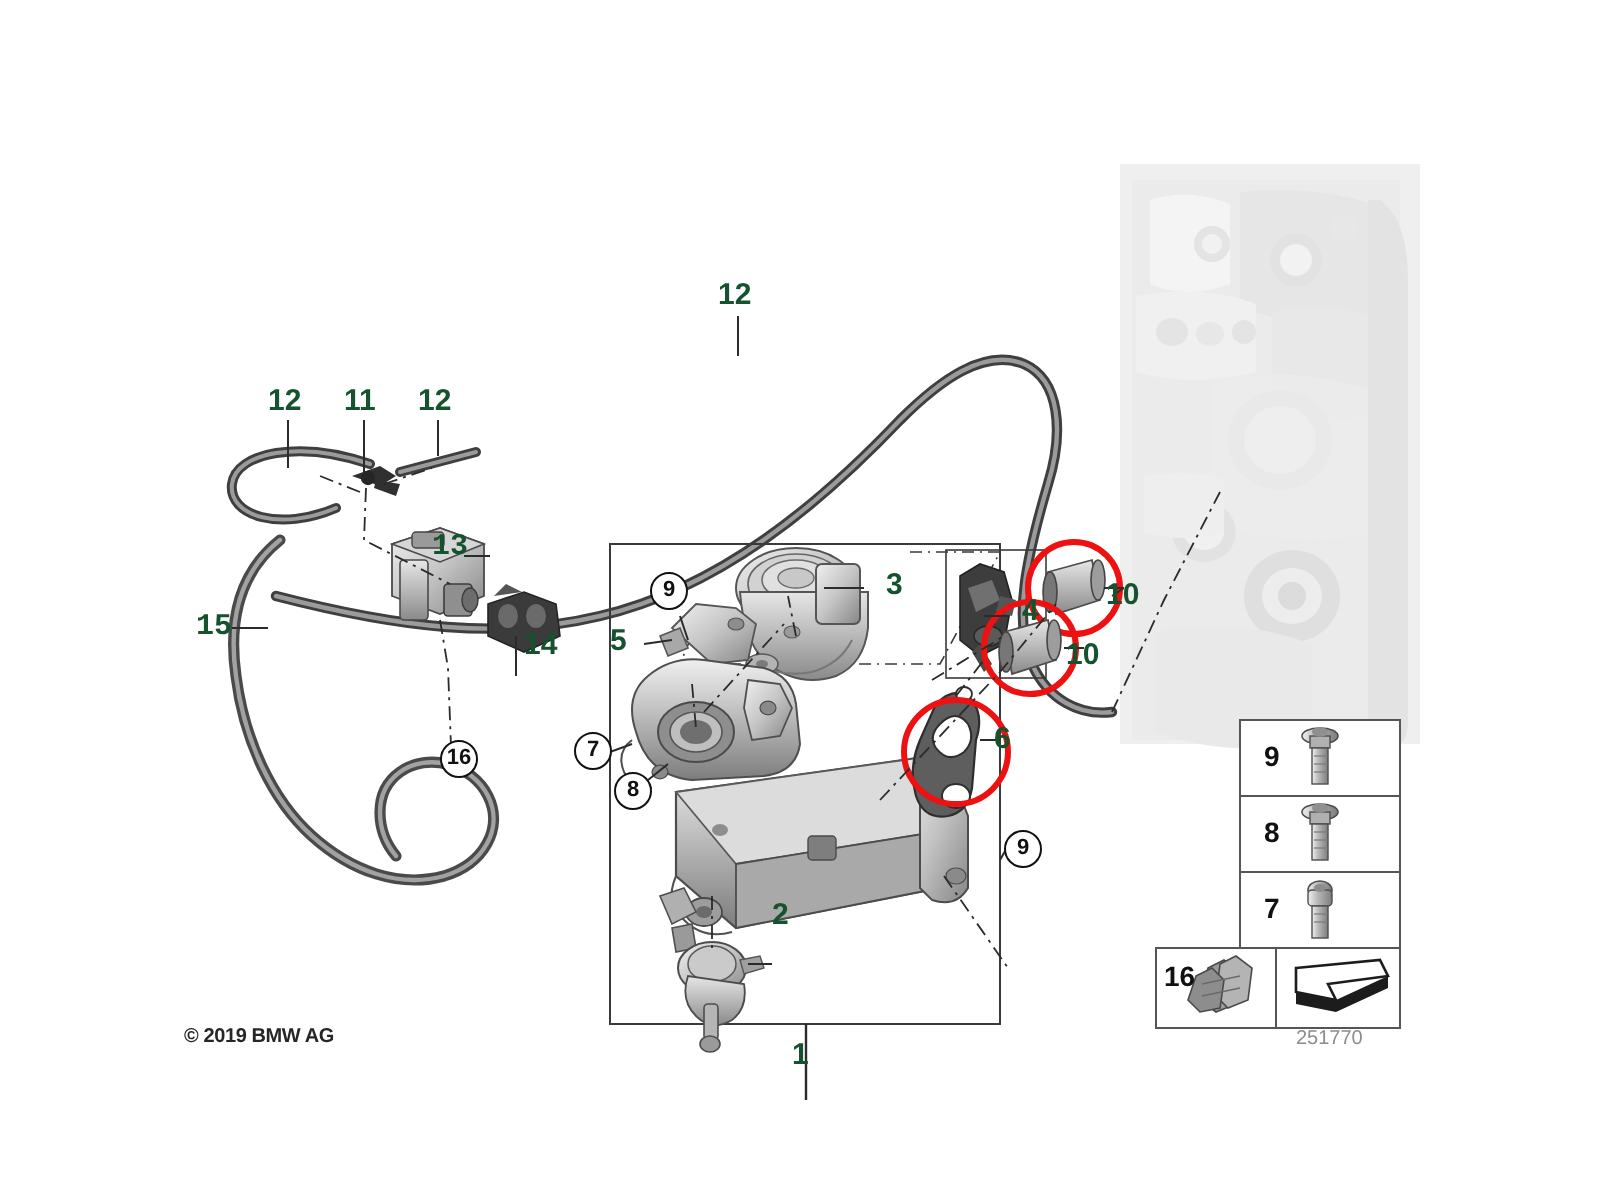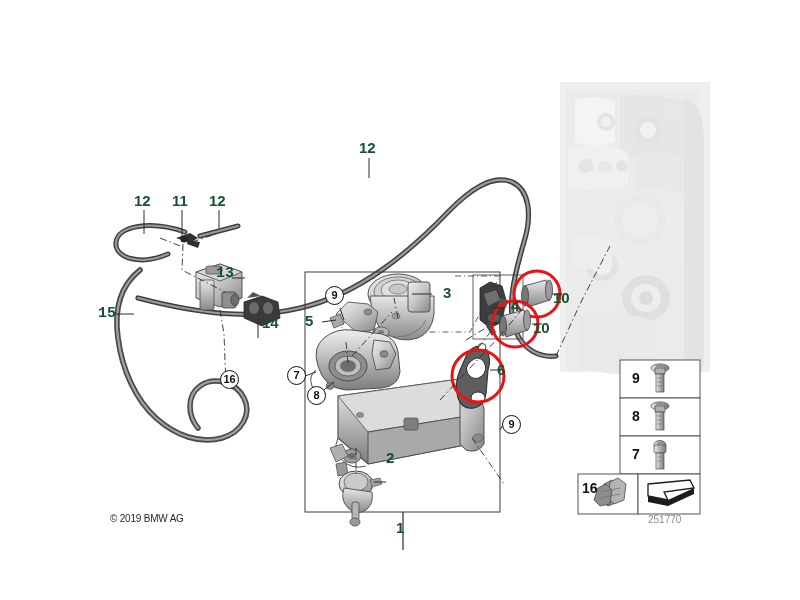--- a/index.html
+++ b/index.html
@@ -37,24 +37,23 @@
     left: 0;
     top: 70px;
     width: 800px;
     height: 480px;
   }
   .copyright {
     position: absolute;
     left: 92px;
     top: 513px;
     font-size: 10px;
-    font-weight: normal;
+    font-weight: bold;
     color: #262626;
     letter-spacing: -0.2px;
-    margin-left: 18px;
   }
   .diagram-ref {
     position: absolute;
     left: 648px;
     top: 514px;
     font-size: 10px;
     color: #8c8c8c;
   }
   .callout-num {
     position: absolute;

